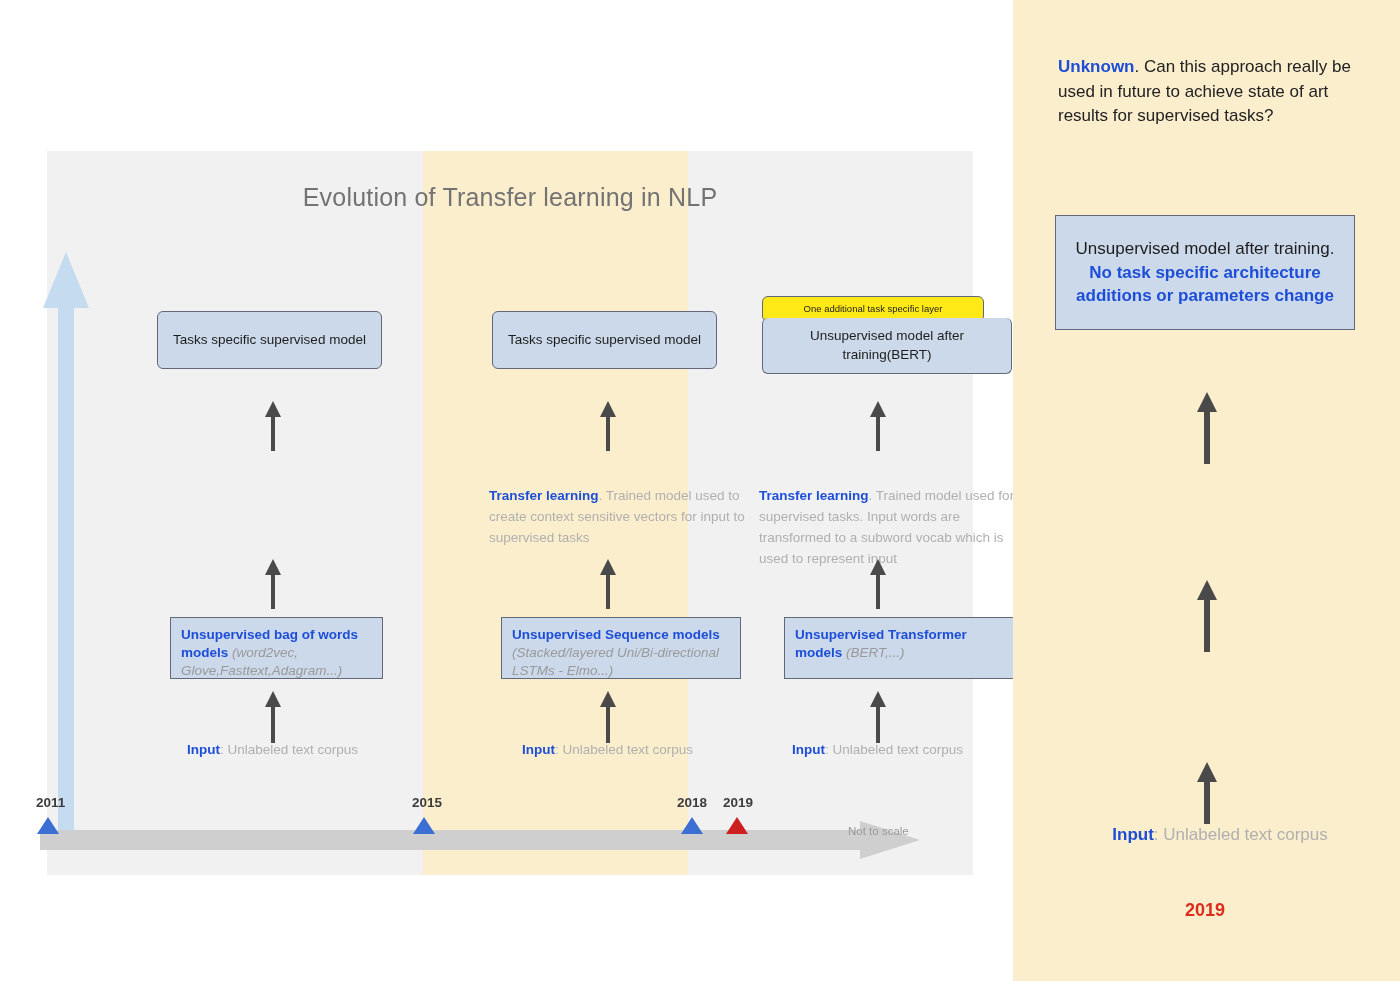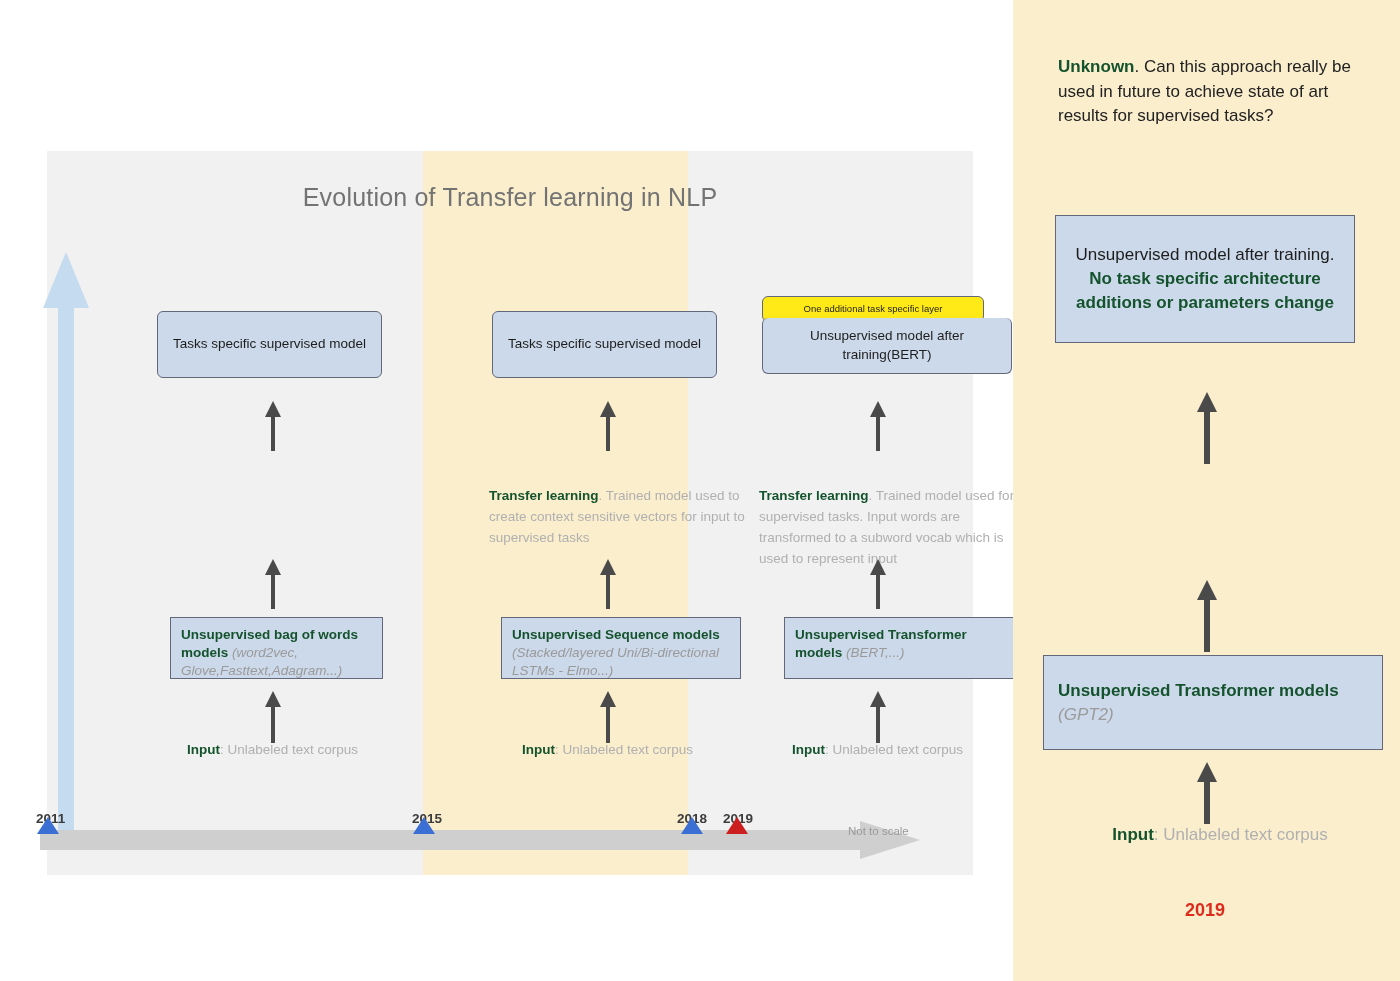--- a/index.html
+++ b/index.html
@@ -76,27 +76,27 @@
     justify-content: center;
     text-align: center;
     padding: 12px 10px;
     border-radius: 6px;
   }
   .box.left {
     padding: 8px 10px;
     text-align: left;
   }
   .muted-i { color: #9a9a9a; font-style: italic; }
-  .bold { font-weight: bold; color: #14532d; }
+  .bold { font-weight: bold; color: #1d4ed8; }
 
   .topbox {
     top: 160px;
     left: 55px;
     width: 225px;
-    height: 67px;
+    height: 58px;
   }
   .bottombox {
     top: 466px;
     left: 68px;
     width: 213px;
     height: 62px;
   }
 
   .desc {
     position: absolute;
@@ -122,21 +122,21 @@
   #timeline-wrap {
     position: absolute;
     left: 0; top: 795px;
     width: 1000px; height: 70px;
   }
   .year-label {
     position: absolute;
     font-size: 13.5px;
     font-weight: bold;
     color: #3c3c3c;
-    top: 16px;
+    top: 0;
     white-space: nowrap;
   }
   .tri {
     position: absolute;
     top: 22px;
     width: 0; height: 0;
     border-left: 11px solid transparent;
     border-right: 11px solid transparent;
     border-bottom: 17px solid #3b6fd4;
   }
@@ -159,21 +159,21 @@
     position: absolute;
     left: 45px; top: 55px;
     width: 300px;
     font-size: 17px;
     line-height: 1.45;
     color: #222;
   }
   #rbox-top {
     position: absolute;
     left: 42px; top: 215px;
-    width: 300px; height: 128px;
+    width: 300px; height: 115px;
     background: #ccd9ea;
     border: 1px solid #62687a;
     box-sizing: border-box;
     display: flex; align-items: center; justify-content: center;
     text-align: center;
     font-size: 17px;
     line-height: 1.4;
     padding: 4px 12px;
     color: #1d1d1d;
   }
@@ -356,23 +356,20 @@
 
     <svg class="rarrow" style="left:183px; top:392px;" width="22" height="72" viewBox="0 0 22 72">
       <polygon points="11,0 21,20 14,20 14,72 8,72 8,20 1,20" fill="#4a4a4a"></polygon>
     </svg>
 
 
     <svg class="rarrow" style="left:183px; top:580px;" width="22" height="72" viewBox="0 0 22 72">
       <polygon points="11,0 21,20 14,20 14,72 8,72 8,20 1,20" fill="#4a4a4a"></polygon>
     </svg>
 
-    <div id="rbox-bottom">
-      <span><span class="bold">Unsupervised Transformer models</span><span class="muted-i"> (GPT2)</span></span>
-    </div>
 
     <svg class="rarrow" style="left:183px; top:762px;" width="22" height="62" viewBox="0 0 22 62">
       <polygon points="11,0 21,20 14,20 14,62 8,62 8,20 1,20" fill="#4a4a4a"></polygon>
     </svg>
 
     <div id="rinput">
       <span class="bold">Input</span><span>: Unlabeled text corpus</span>
     </div>
 
     <div id="ryear">2019</div>

